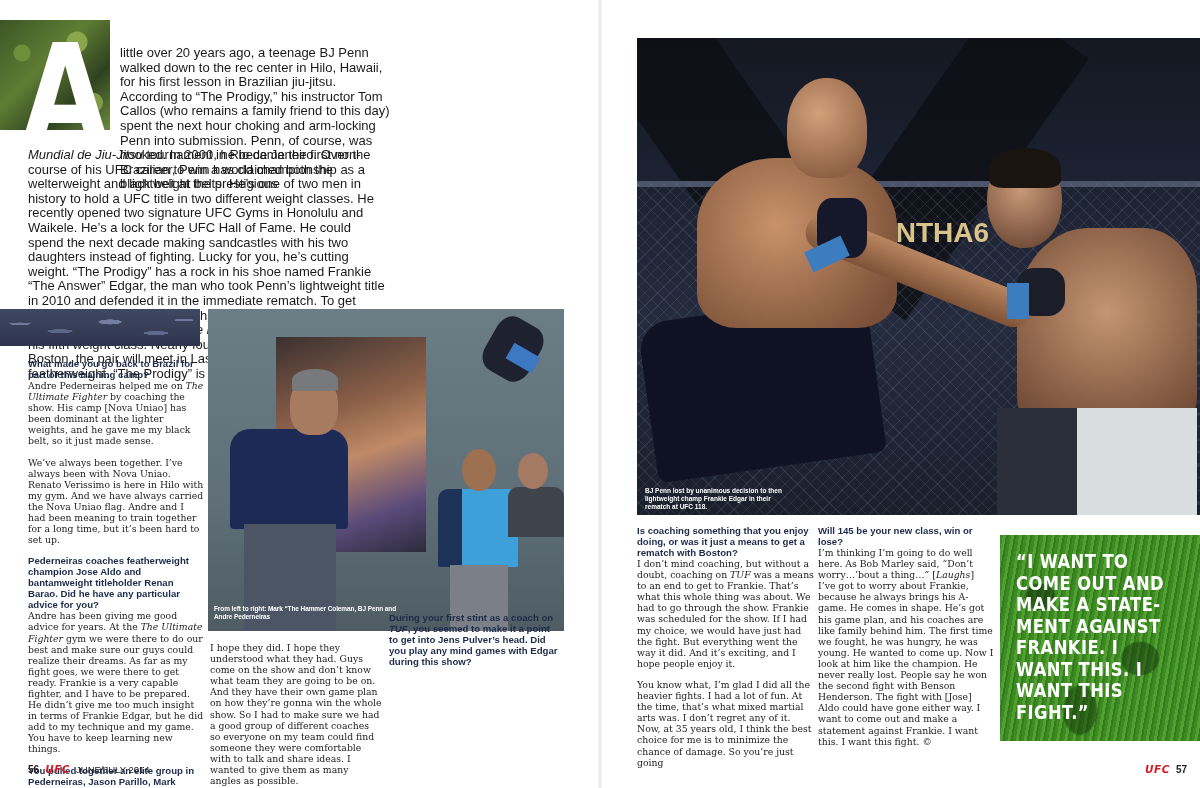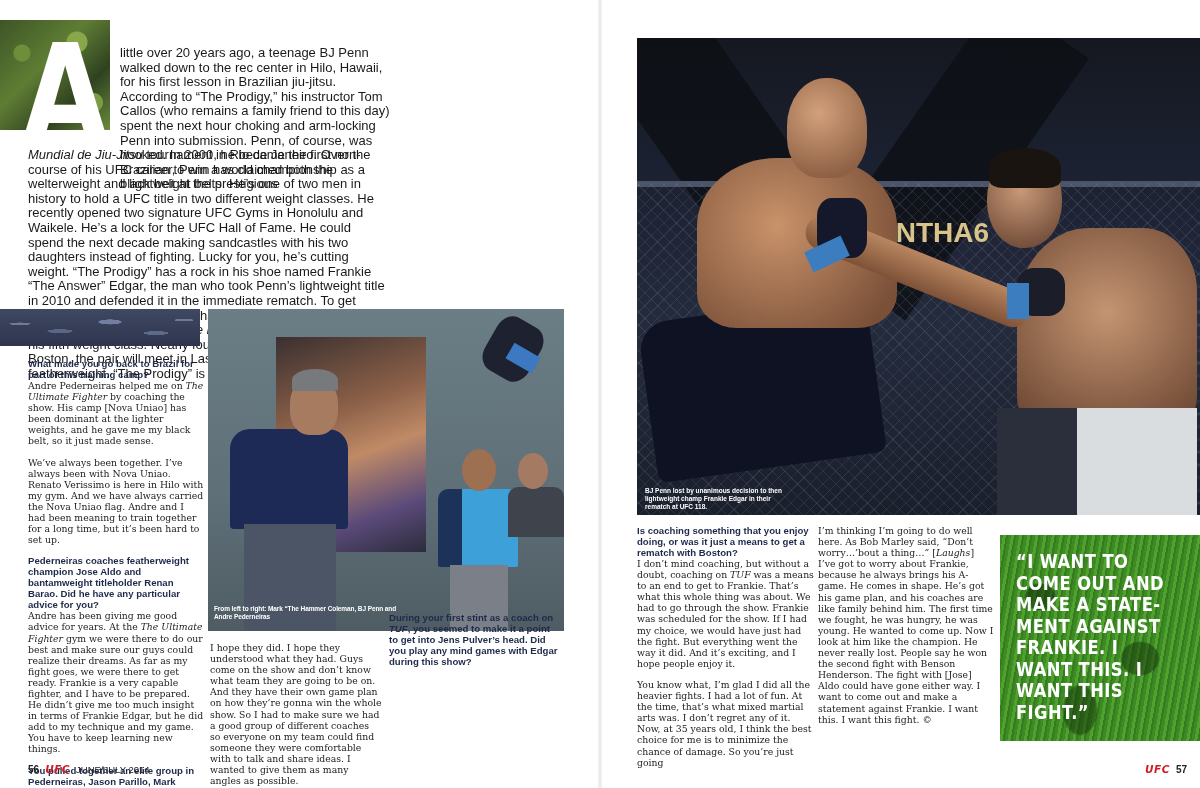--- a/index.html
+++ b/index.html
@@ -239,20 +239,21 @@
     <span class="q">Is coaching something that you enjoy doing, or was it just a means to get a rematch with Boston?</span>
     <span class="a"><span>I don’t mind coaching, but without a doubt, coaching on </span><i>TUF</i><span> was a means to an end to get to Frankie. That’s what this whole thing was about. We had to go through the show. Frankie was scheduled for the show. If I had my choice, we would have just had the fight. But everything went the way it did. And it’s exciting, and I hope people enjoy it.</span></span>
   </p>
   <p>
     <span class="a">You know what, I’m glad I did all the heavier fights. I had a lot of fun. At the time, that’s what mixed martial arts was. I don’t regret any of it. Now, at 35 years old, I think the best choice for me is to minimize the chance of damage. So you’re just going</span>
   </p>
 </div>
 
 <div class="col col5">
   <p>
+    <span class="q">Will 145 be your new class, win or lose?</span>
     <span class="a"><span>I’m thinking I’m going to do well here. As Bob Marley said, “Don’t worry…’bout a thing…” [</span><i>Laughs</i><span>] I’ve got to worry about Frankie, because he always brings his A-game. He comes in shape. He’s got his game plan, and his coaches are like family behind him. The first time we fought, he was hungry, he was young. He wanted to come up. Now I look at him like the champion. He never really lost. People say he won the second fight with Benson Henderson. The fight with [Jose] Aldo could have gone either way. I want to come out and make a statement against Frankie. I want this. I want this fight. ©</span></span>
   </p>
 </div>
 
 <div class="pullquote">
   <div class="pullquote-text">“I WANT TO COME OUT AND MAKE A STATE-MENT AGAINST FRANKIE. I WANT THIS. I WANT THIS FIGHT.”</div>
 </div>
 
 <div class="folio folio-right">
   <span class="ufc-logo">UFC</span>

